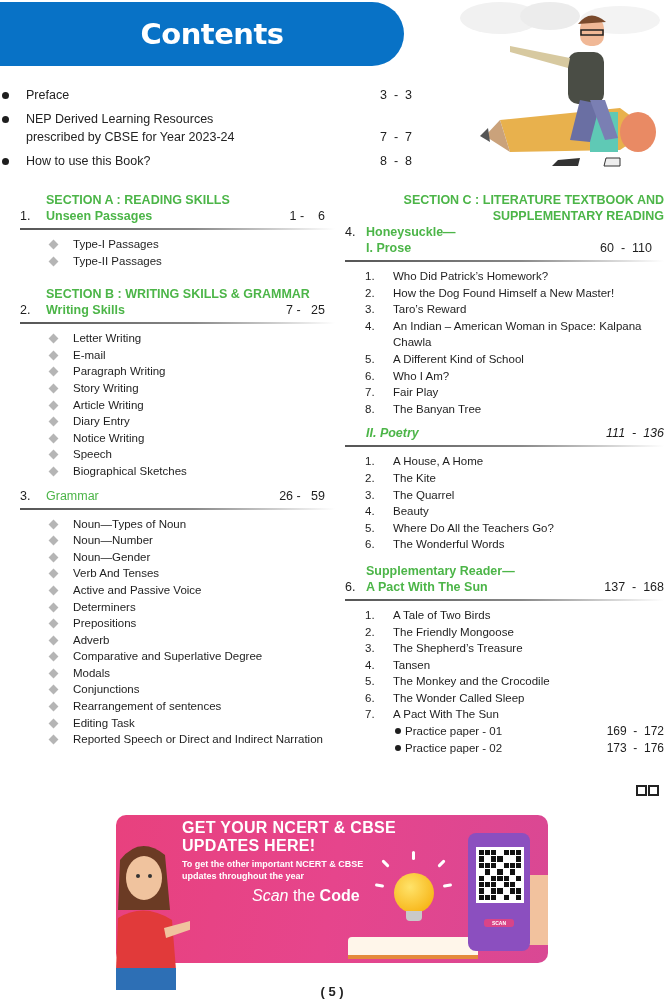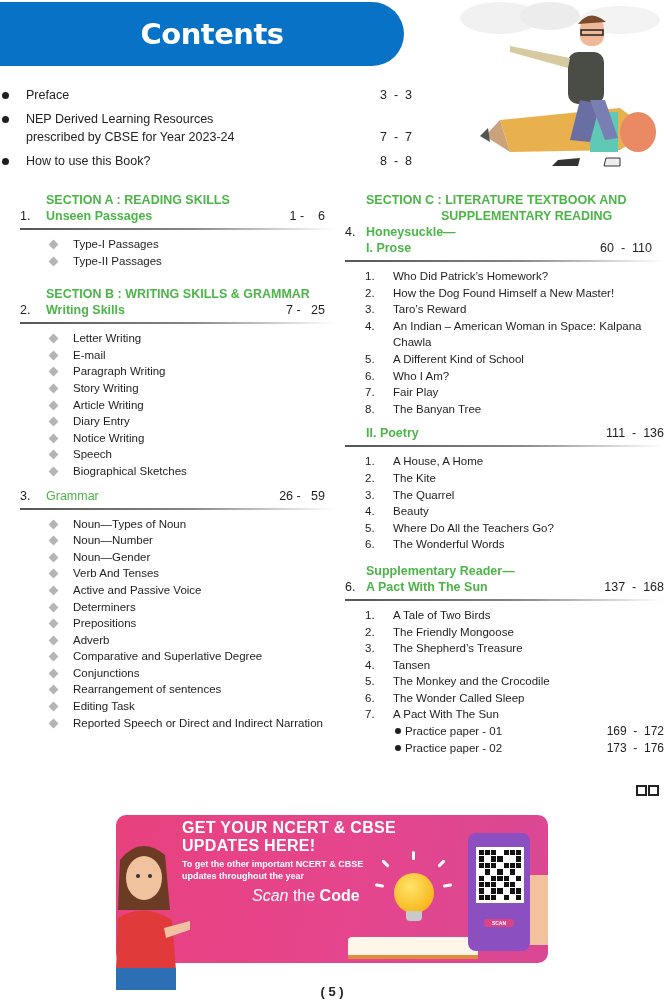--- a/index.html
+++ b/index.html
@@ -136,29 +136,30 @@
   <ul class="sub-list">
     <li class="sub-item"><span class="diamond"></span><span>Noun—Types of Noun</span></li>
     <li class="sub-item"><span class="diamond"></span><span>Noun—Number</span></li>
     <li class="sub-item"><span class="diamond"></span><span>Noun—Gender</span></li>
     <li class="sub-item"><span class="diamond"></span><span>Verb And Tenses</span></li>
     <li class="sub-item"><span class="diamond"></span><span>Active and Passive Voice</span></li>
     <li class="sub-item"><span class="diamond"></span><span>Determiners</span></li>
     <li class="sub-item"><span class="diamond"></span><span>Prepositions</span></li>
     <li class="sub-item"><span class="diamond"></span><span>Adverb</span></li>
     <li class="sub-item"><span class="diamond"></span><span>Comparative and Superlative Degree</span></li>
+    <li class="sub-item"><span class="diamond"></span><span>Modals</span></li>
     <li class="sub-item"><span class="diamond"></span><span>Conjunctions</span></li>
     <li class="sub-item"><span class="diamond"></span><span>Rearrangement of sentences</span></li>
     <li class="sub-item"><span class="diamond"></span><span>Editing Task</span></li>
     <li class="sub-item"><span class="diamond"></span><span>Reported Speech or Direct and Indirect Narration</span></li>
   </ul>
 </div>
 
 <div class="col col-right">
-  <div class="sec-head" style="padding-left:21px;">
+  <div class="sec-head" style="padding-left:21px;text-align:right;">
     <div>SECTION C : LITERATURE TEXTBOOK AND</div>
     <div style="padding-left:75px;">SUPPLEMENTARY READING</div>
   </div>
   <div class="chapter" style="align-items:flex-start;">
     <span class="num" style="width:21px;">4.</span>
     <span class="title">
       <div>Honeysuckle—</div>
       <div>I. Prose</div>
     </span>
     <span class="pages" style="white-space:pre;right:12px;">60  -  110</span>
@@ -168,21 +169,21 @@
     <li class="num-item"><span class="n">1.</span><span>Who Did Patrick’s Homework?</span></li>
     <li class="num-item"><span class="n">2.</span><span>How the Dog Found Himself a New Master!</span></li>
     <li class="num-item"><span class="n">3.</span><span>Taro’s Reward</span></li>
     <li class="num-item" style="padding-right:12px;"><span class="n">4.</span><span>An Indian – American Woman in Space: Kalpana Chawla</span></li>
     <li class="num-item"><span class="n">5.</span><span>A Different Kind of School</span></li>
     <li class="num-item"><span class="n">6.</span><span>Who I Am?</span></li>
     <li class="num-item"><span class="n">7.</span><span>Fair Play</span></li>
     <li class="num-item"><span class="n">8.</span><span>The Banyan Tree</span></li>
   </ul>
 
-  <div class="chapter" style="padding-left:21px;">
+  <div class="chapter" style="padding-left:21px;font-style:italic;">
     <span class="title">II. Poetry</span>
     <span class="pages" style="white-space:pre;right:0;">111  -  136</span>
   </div>
   <div class="rule"></div>
   <ul class="sub-list" style="margin-bottom:10px;">
     <li class="num-item"><span class="n">1.</span><span>A House, A Home</span></li>
     <li class="num-item"><span class="n">2.</span><span>The Kite</span></li>
     <li class="num-item"><span class="n">3.</span><span>The Quarrel</span></li>
     <li class="num-item"><span class="n">4.</span><span>Beauty</span></li>
     <li class="num-item"><span class="n">5.</span><span>Where Do All the Teachers Go?</span></li>

